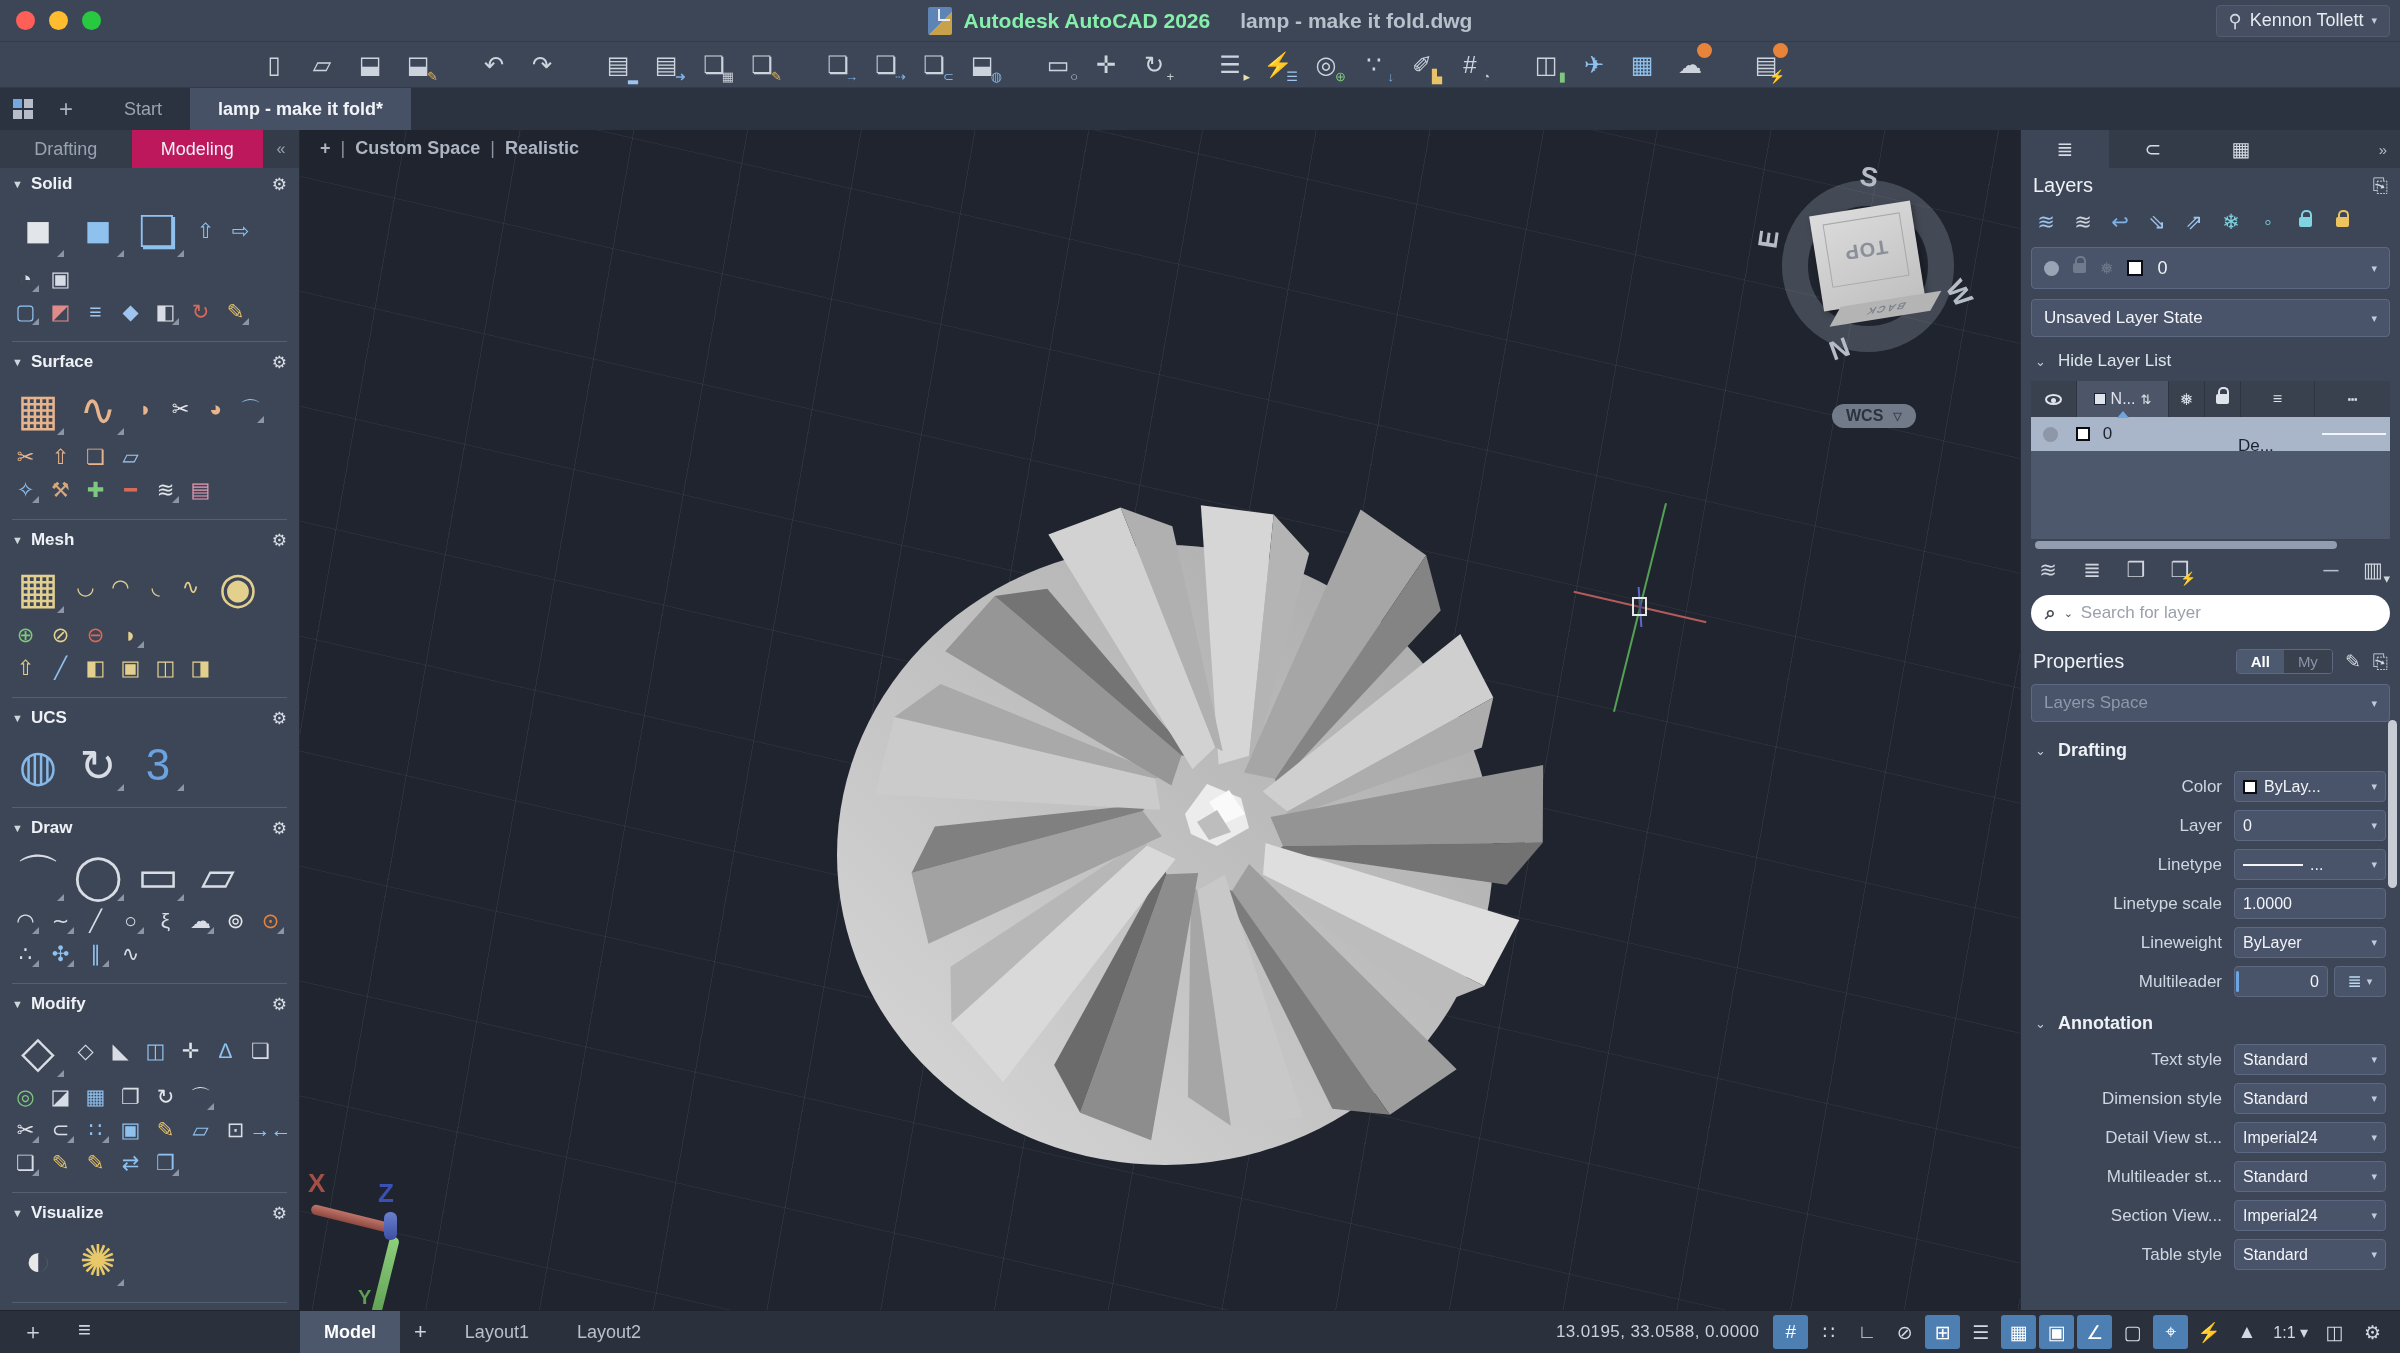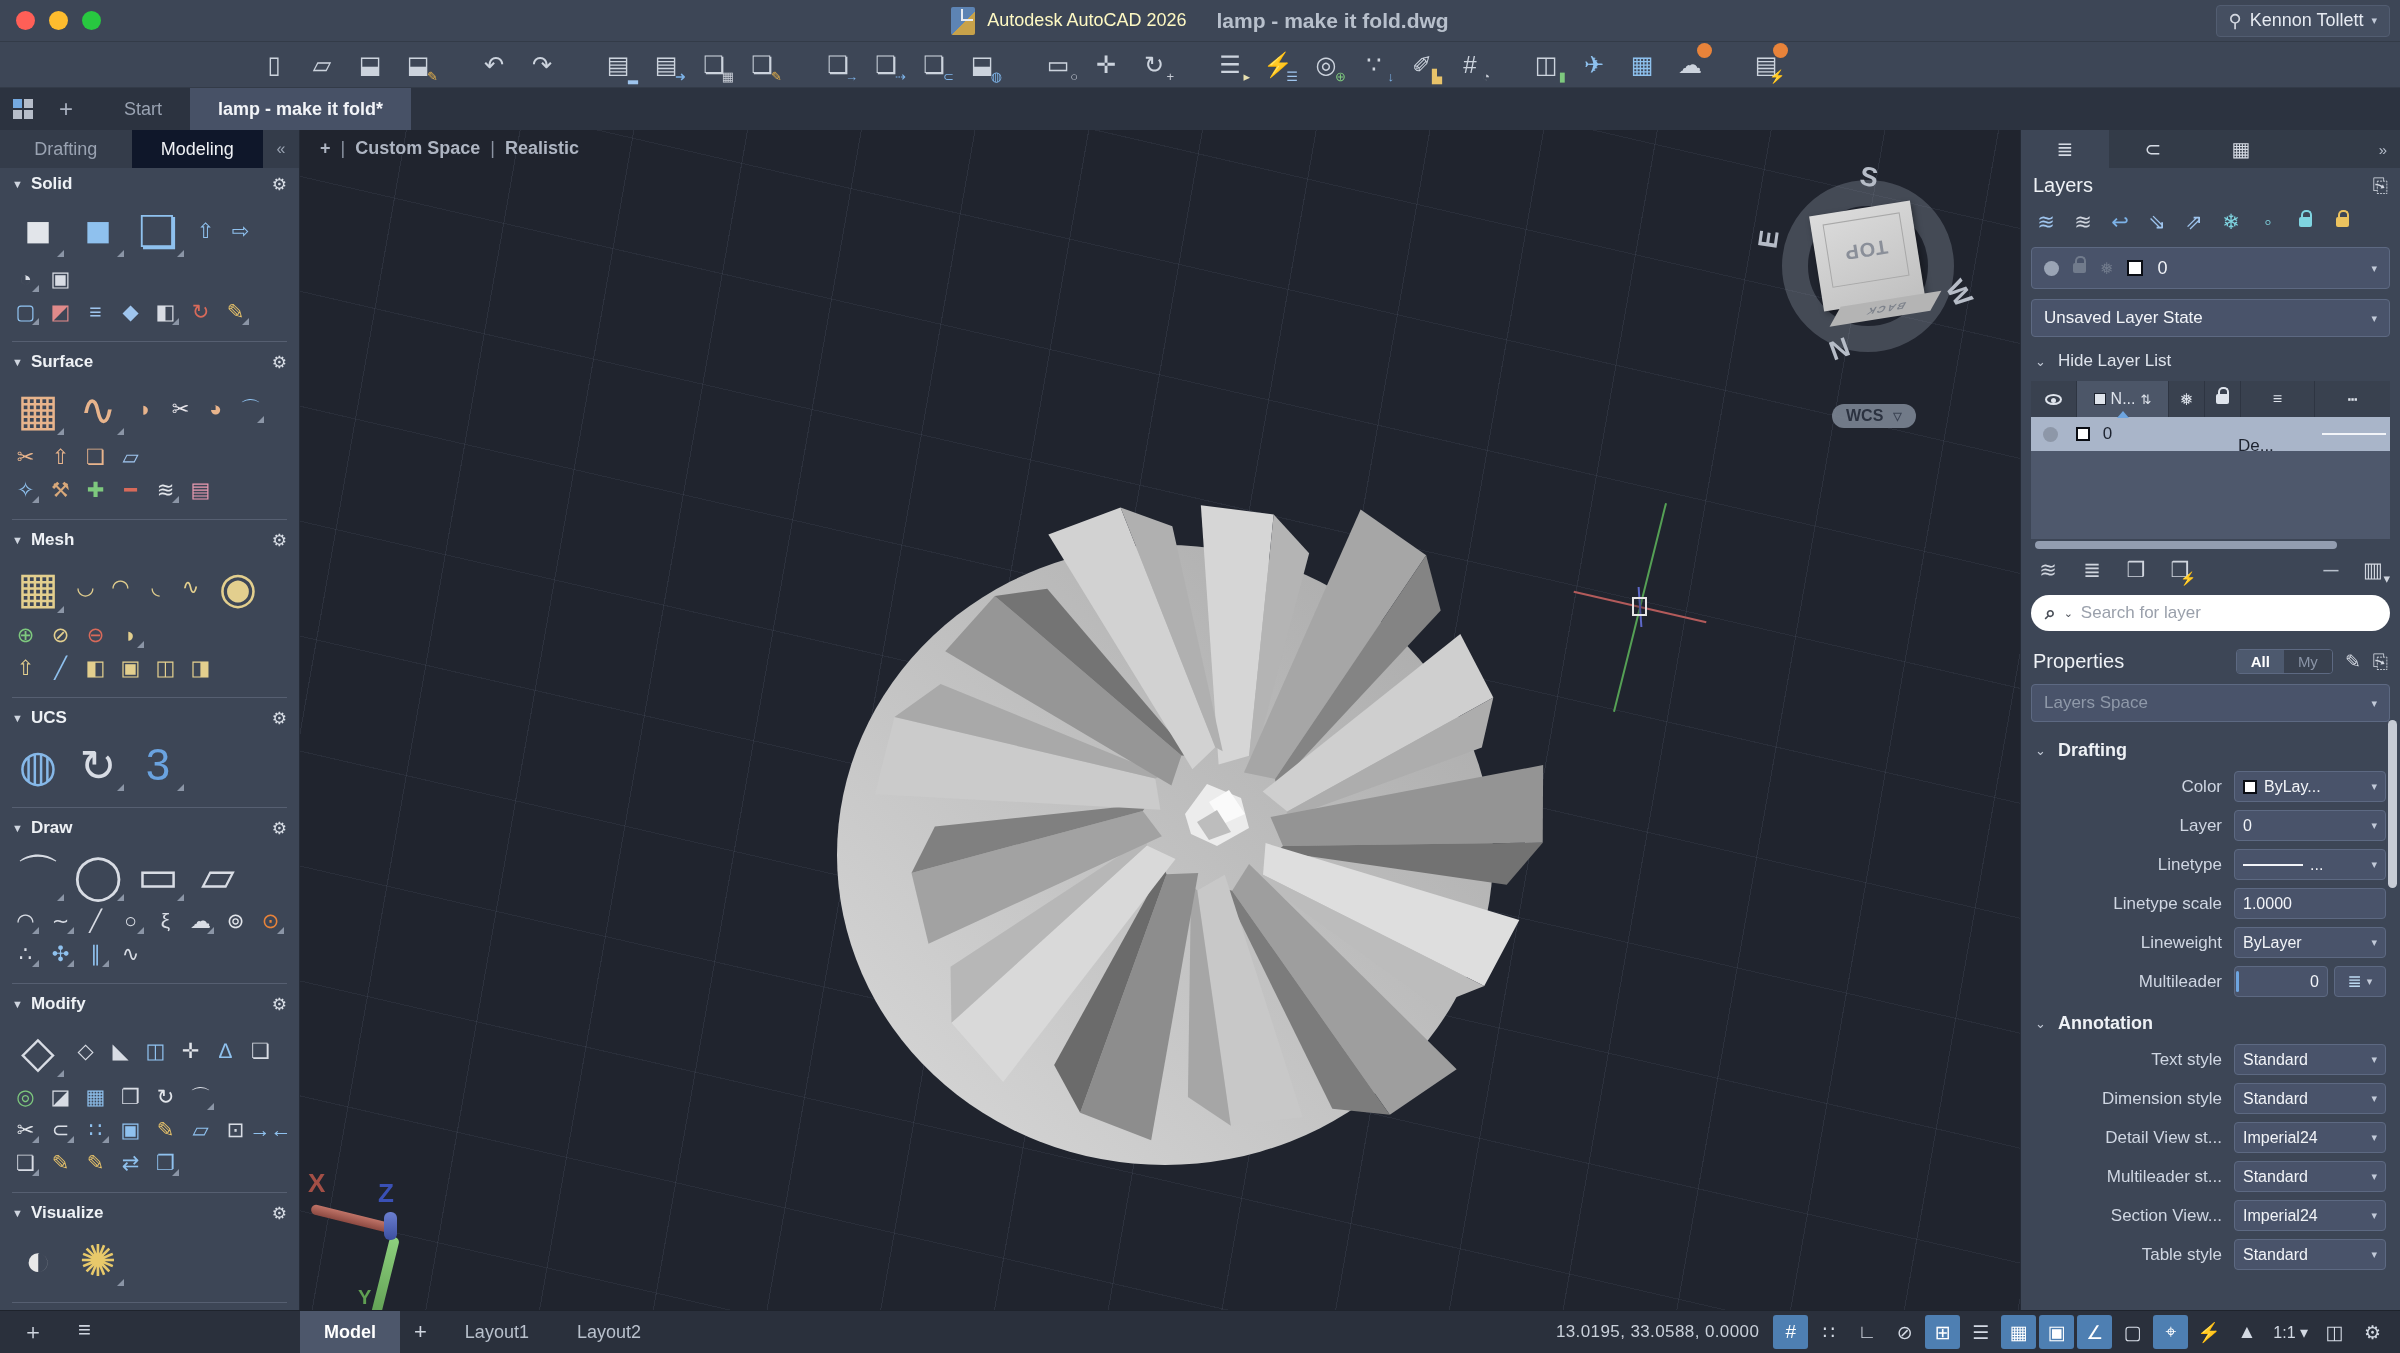--- a/index.html
+++ b/index.html
@@ -8,21 +8,21 @@
 
   
   .titlebar { height:42px; background:#3d4656; display:flex; align-items:center; position:relative;
     border-bottom:1px solid #333b48; }
   .lights { display:flex; gap:14px; margin-left:16px; }
   .light { width:19px; height:19px; border-radius:50%; }
   .l-red{background:#ff5f57} .l-yel{background:#febc2e} .l-grn{background:#28c840}
   .titlewrap { position:absolute; left:0; right:0; display:flex; justify-content:center; align-items:center; gap:12px; pointer-events:none; }
   .dwg-ico { width:24px; height:28px; background:linear-gradient(135deg,#5d84b4 55%, #c8a24a 55%); border-radius:2px; position:relative; }
   .dwg-ico::after{content:""; position:absolute; right:2px; top:2px; width:10px; height:10px; border-left:2px solid #e8ecf2; border-bottom:2px solid #e8ecf2;}
-  .apptitle { color:#fef9c3; font-size:18px; font-weight:normal; }
+  .apptitle { color:#86efac; font-size:21px; font-weight:bold; }
   .doctitle { color:#b8c0cc; font-size:21px; font-weight:bold; margin-left:18px; }
   .userbtn { margin-left:auto; margin-right:10px; display:flex; align-items:center; gap:8px;
     background:#454f61; border:1px solid #525d71; border-radius:4px; padding:4px 12px; color:#e6eaf1; font-size:18px; }
   .user-ico { font-size:18px; color:#d4d9e2; }
   .caret-sm { font-size:11px; color:#c2cad8; }
 
   
   .qat { height:46px; background:#3d4656; display:flex; align-items:center; padding-left:258px; gap:44px;
     border-bottom:1px solid #333b48; }
   .qat-group { display:flex; gap:16px; }
@@ -41,21 +41,21 @@
   .ft-tab.active { background:#475166; color:#f2f4f8; font-weight:bold; }
   .ft-tab.start { margin-left:10px; }
 
   
   .main { display:flex; height:1180px; }
 
   
   .palette { width:300px; background:#3d4656; border-right:1px solid #252b36; overflow:hidden; display:flex; flex-direction:column; }
   .pal-tabs { display:flex; height:38px; }
   .pal-tab { flex:1; display:flex; align-items:center; justify-content:center; font-size:18px; background:#343c4a; color:#9aa3b2; }
-  .pal-tab.active { background:#0f172a; color:#f0f2f5; }
+  .pal-tab.active { background:#be185d; color:#f0f2f5; }
   .pal-collapse { width:36px; display:flex; align-items:center; justify-content:center; color:#9aa3b2; background:#343c4a; font-size:16px; }
   .sec-head { display:flex; align-items:center; height:32px; padding:0 12px; color:#eef1f5; font-size:17px; font-weight:bold; gap:8px; }
   .sec-head .tri { font-size:11px; color:#cfd5df; }
   .sec-head .gear { margin-left:auto; color:#d8dde5; font-size:17px; font-weight:normal; }
   .sec-body { padding:2px 8px 8px 8px; }
   .prow { display:flex; align-items:center; flex-wrap:wrap; gap:8px; padding:3px 4px; }
   .chip.lg { width:52px; height:52px; font-size:44px; }
   .chip.sm { width:27px; height:27px; font-size:21px; }
   .chip.fly::after { content:""; position:absolute; right:0; bottom:0; border-left:7px solid transparent; border-bottom:7px solid #8b95a6; }
   .sec-div { border-top:1px solid #58627400; border-bottom:1px solid #565f71; margin:4px 12px; }

